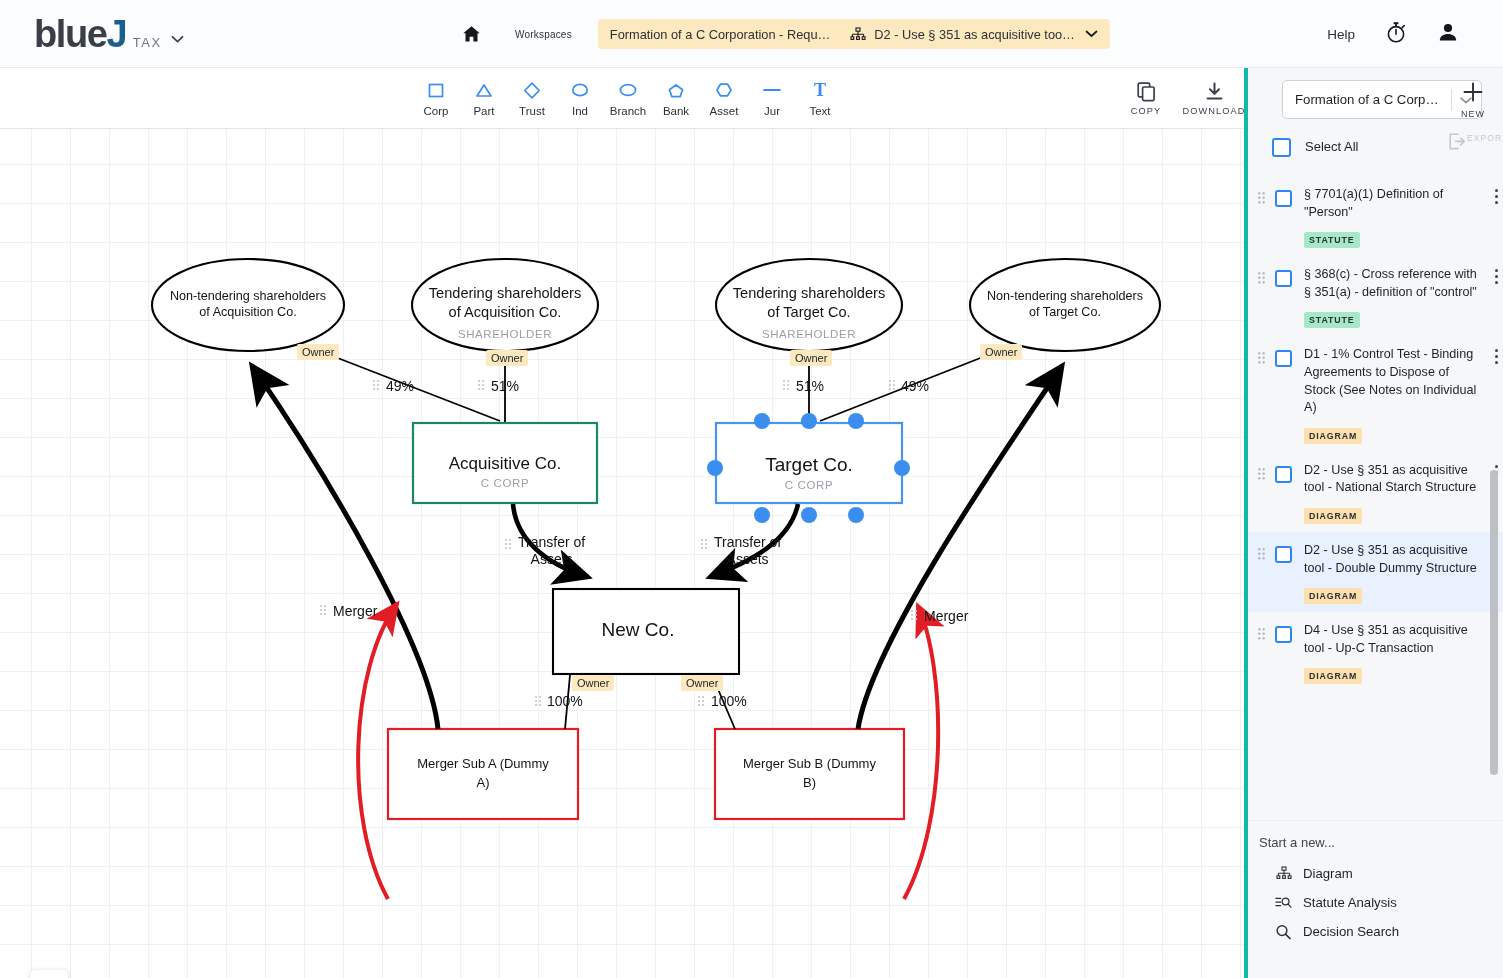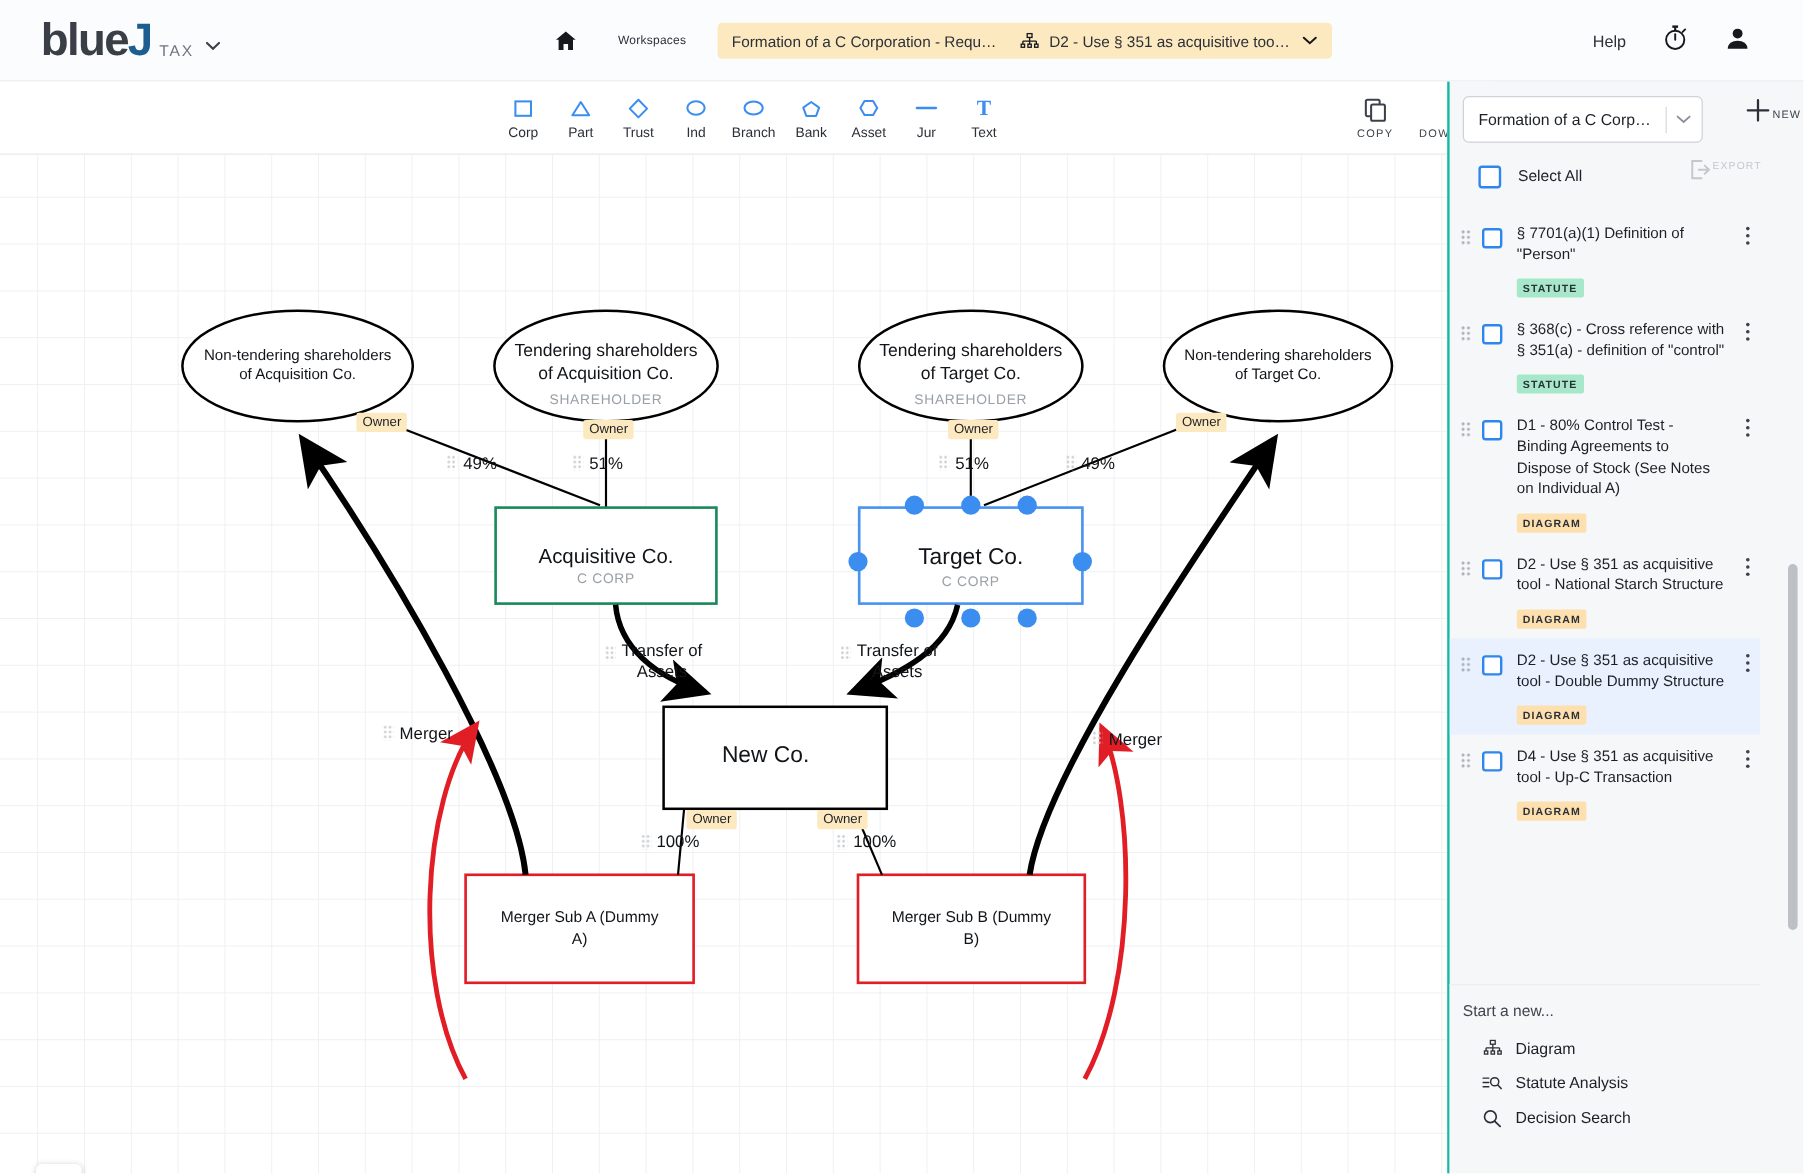--- a/index.html
+++ b/index.html
@@ -108,34 +108,34 @@
     position: absolute; left: 30px; top: 841px; width: 38px; height: 110px;
     background: #ffffff; border-radius: 5px;
     box-shadow: 0 1px 5px rgba(20,25,35,.22);
     display: flex; flex-direction: column; align-items: center;
     padding-top: 6px; gap: 2px; z-index: 5;
   }
   .zbtn { width: 30px; height: 24px; display: flex; align-items: center; justify-content: center; border-radius: 4px; cursor: pointer; }
 
   
   #rightpanel {
-    position: absolute; right: 0; top: 68px; width: 297px; height: 910px;
-    background: #f6f7f9; border-left: 2px solid #14b8a6;
+    position: absolute; right: 0; top: 68px; width: 259px; height: 910px;
+    background: #f6f7f9; border-left: 4px solid #14b8a6; padding-left: 23px;
   }
   #rp-head { position: relative; height: 62px; }
   #ws-select {
     position: absolute; left: 11px; top: 12px; width: 200px; height: 39px;
     background: #ffffff; border: 1px solid #cdd2d8; border-radius: 5px;
     display: flex; align-items: center; padding: 0 8px 0 12px;
   }
   #ws-select-text { font-size: 13.2px; color: #1d2026; flex: 1; white-space: nowrap; overflow: hidden; }
   #ws-divider { width: 1px; height: 22px; background: #d6dade; margin: 0 7px; }
   #new-btn {
     position: absolute; right: 10px; top: 12px; width: 40px;
-    display: flex; flex-direction: row; align-items: center; cursor: pointer;
+    display: flex; flex-direction: column; align-items: center; cursor: pointer;
   }
   #new-btn .nlabel { font-size: 9px; letter-spacing: 1px; color: #3d4249; margin-top: 1px; }
 
   #rp-selectall { position: absolute; left: 0; top: 62px; width: 259px; height: 46px; }
   #sa-box {
     position: absolute; left: 24px; top: 8px; width: 19px; height: 19px;
     border: 2px solid #2f86ee; border-radius: 3px; background: #fff;
   }
   #sa-label { position: absolute; left: 57px; top: 9px; font-size: 13px; color: #1d2026; }
   #export-btn {
@@ -582,21 +582,21 @@
           <i></i>
           <i></i>
           <i></i>
         </div>
     </div>
 
     <div class="doc-item">
       <span class="di-drag"></span>
       <span class="di-check"></span>
       <div class="di-body">
-        <div class="di-title">D1 - 80% Control Test - Binding Agreements to Dispose of Stock (See Notes on Individual A)</div>
+        <div class="di-title">D1 - 1% Control Test - Binding Agreements to Dispose of Stock (See Notes on Individual A)</div>
         <span class="badge diagram">DIAGRAM</span>
       </div>
       <div class="di-menu">
           <i></i>
           <i></i>
           <i></i>
         </div>
     </div>
 
     <div class="doc-item">

